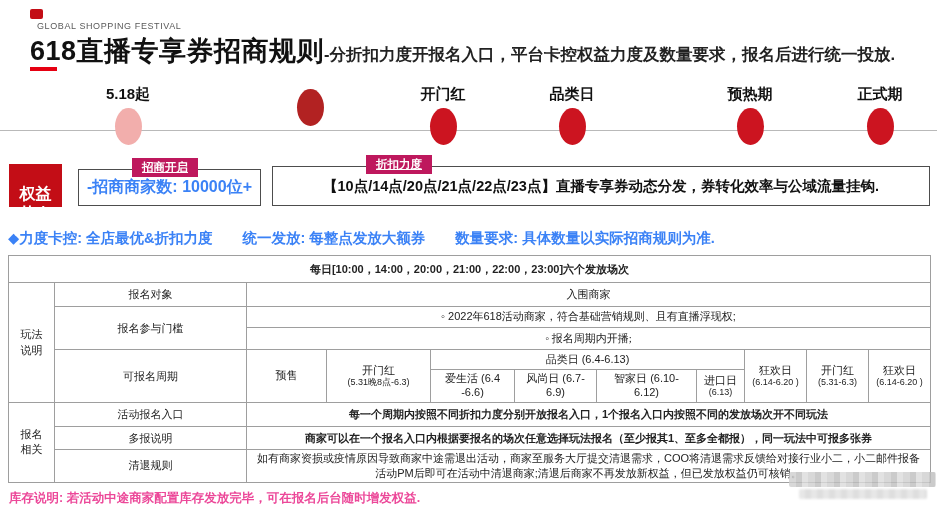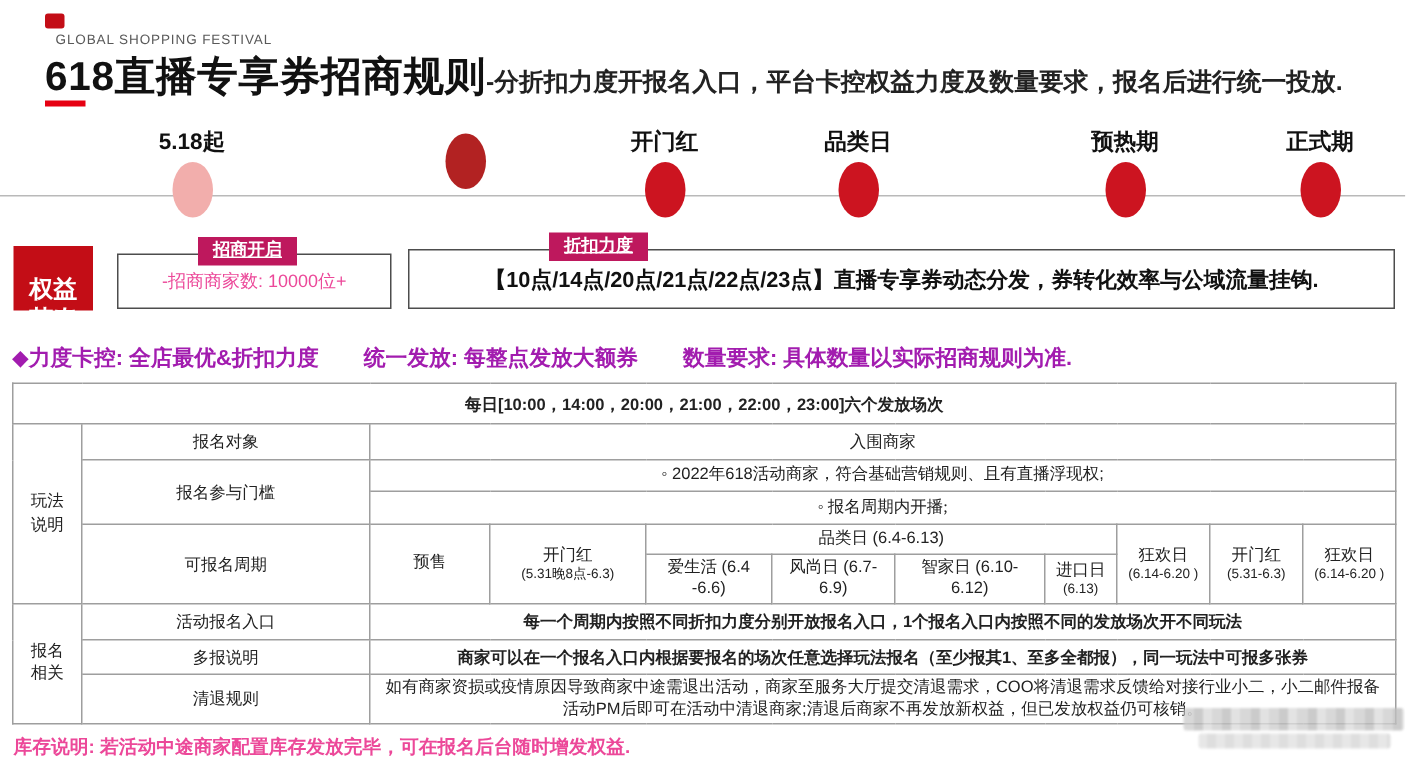--- a/index.html
+++ b/index.html
@@ -26,25 +26,25 @@
   
   .rhythm-side { position:absolute; left:9px; top:164px; width:53px; height:43px; background:#c30d16;
                  color:#fff; font-weight:700; font-size:16px; line-height:20px; text-align:center; padding-top:20px; }
   .rbox { position:absolute; border:1.5px solid #4d4d4d; background:#fff; display:flex; align-items:center; justify-content:center; }
   .rbox1 { left:78px; top:169px; width:183px; height:37px; }
   .rbox2 { left:272px; top:166px; width:658px; height:40px; }
   .rbox-tag { position:absolute; top:-12px; background:#be185d; color:#fff; font-size:11.5px; font-weight:700;
               padding:3px 10px; line-height:1.1;text-decoration:underline; }
   .rbox1 .rbox-tag { left:53px; }
   .rbox2 .rbox-tag { left:93px; }
-  .rbox1-text { font-size:12px; font-weight:400; color:#ec4899; }
+  .rbox1-text { font-size:16px; font-weight:700; color:#3b82f6; }
   .rbox2-text { font-size:14.5px; font-weight:800; color:#111; }
 
   
-  .control-line { position:absolute; left:8px; top:229px; width:925px; font-size:14.5px; font-weight:800; color:#a21caf; white-space:nowrap; }
+  .control-line { position:absolute; left:8px; top:229px; width:925px; font-size:14.5px; font-weight:800; color:#3b82f6; white-space:nowrap; }
   .control-line span { margin-right:30px; }
 
   
   table.rules { position:absolute; left:8px; top:255px; width:922px; border-collapse:collapse; table-layout:fixed;
                 border:1.5px solid #595959; }
   table.rules td { border:1px solid #9e9e9e; font-size:11px; color:#222; text-align:center; vertical-align:middle;
                    padding:1px 7px; overflow:hidden; }
   td.t-header { font-size:15px; font-weight:800; color:#111; height:27px; }
   td.t-group { font-size:11.5px; color:#333; width:46px; padding:0 6px; line-height:1.4; }
   td.t-label { font-size:11.5px; color:#333; }

